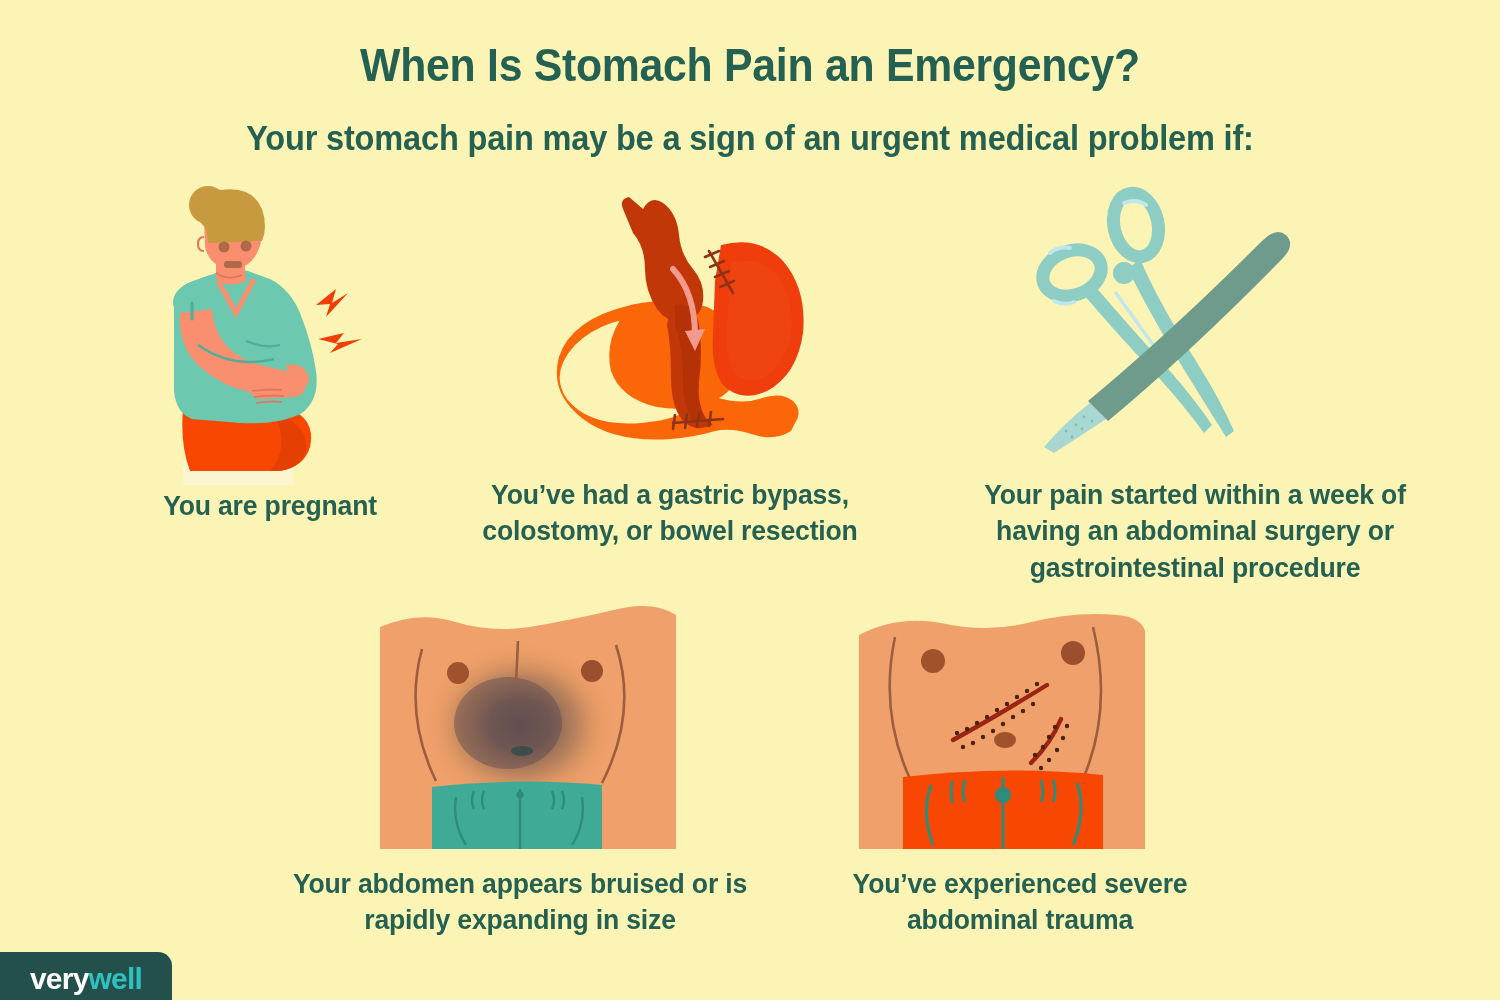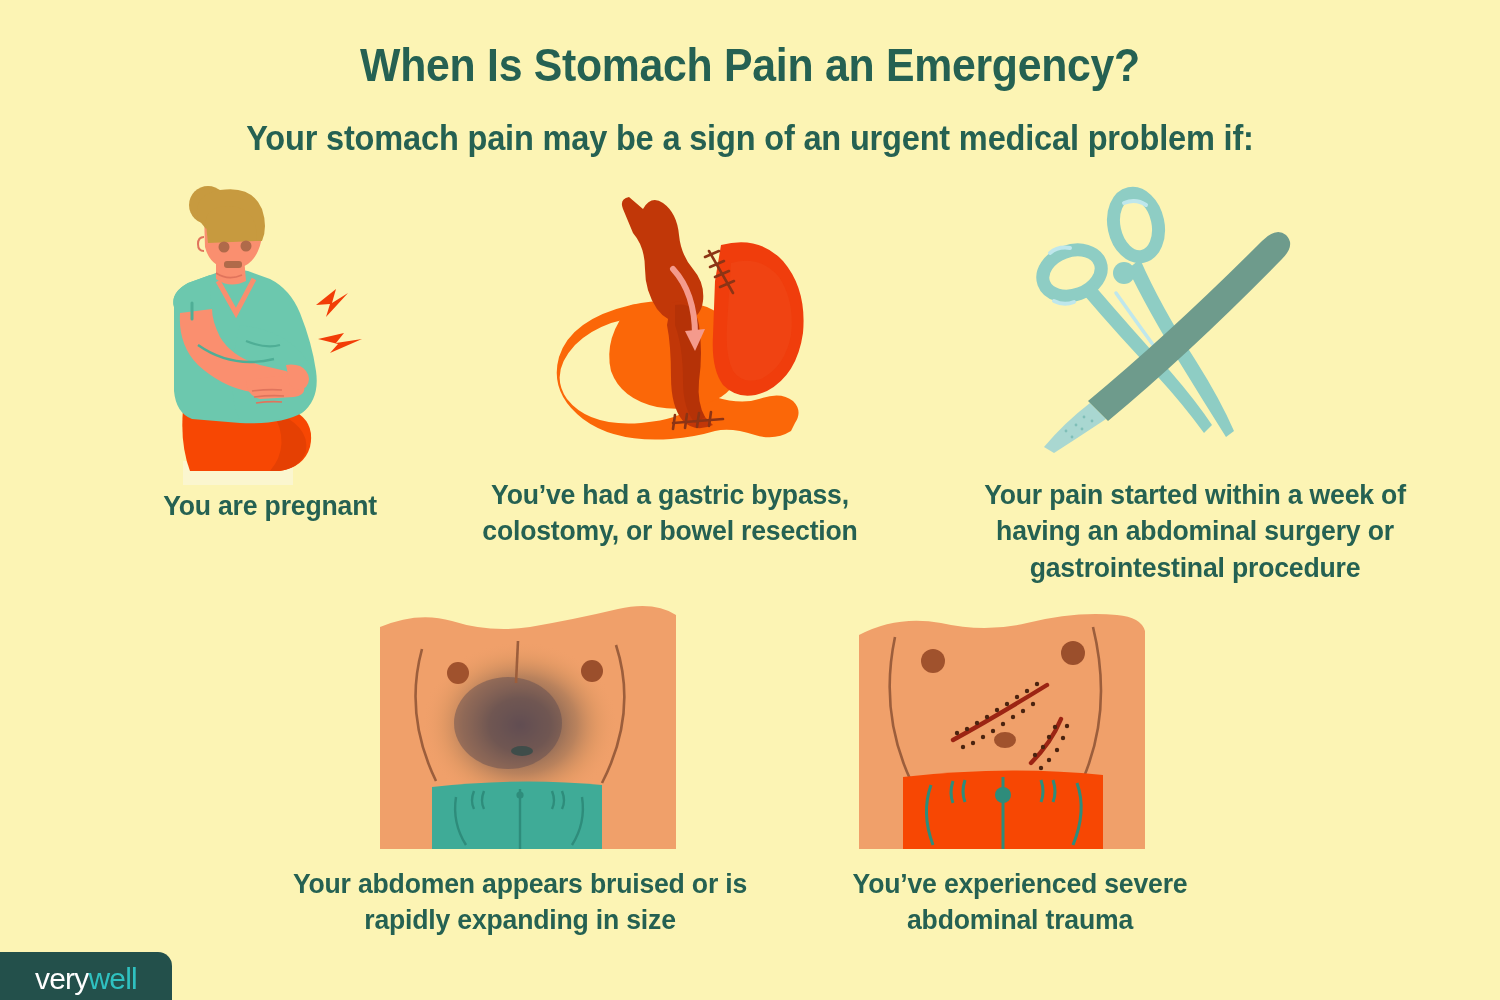--- a/index.html
+++ b/index.html
@@ -68,21 +68,21 @@
   
   #logo {
     position:absolute; left:0; top:952px;
     width:172px; height:58px;
     background:#23504b;
     border-top-right-radius:14px;
     display:flex; align-items:center; justify-content:center;
   }
   #logo .wordmark {
     font-size:30px;
-    font-weight:normal;
+    font-weight:bold;
     letter-spacing:-0.8px;
     font-family:"Liberation Sans", sans-serif;
     line-height:1;
     padding-bottom:4px;
   }
   #logo .very { color:#ffffff; }
   #logo .well { color:#2fc1c0; }
 </style>
 </head>
 <body>

